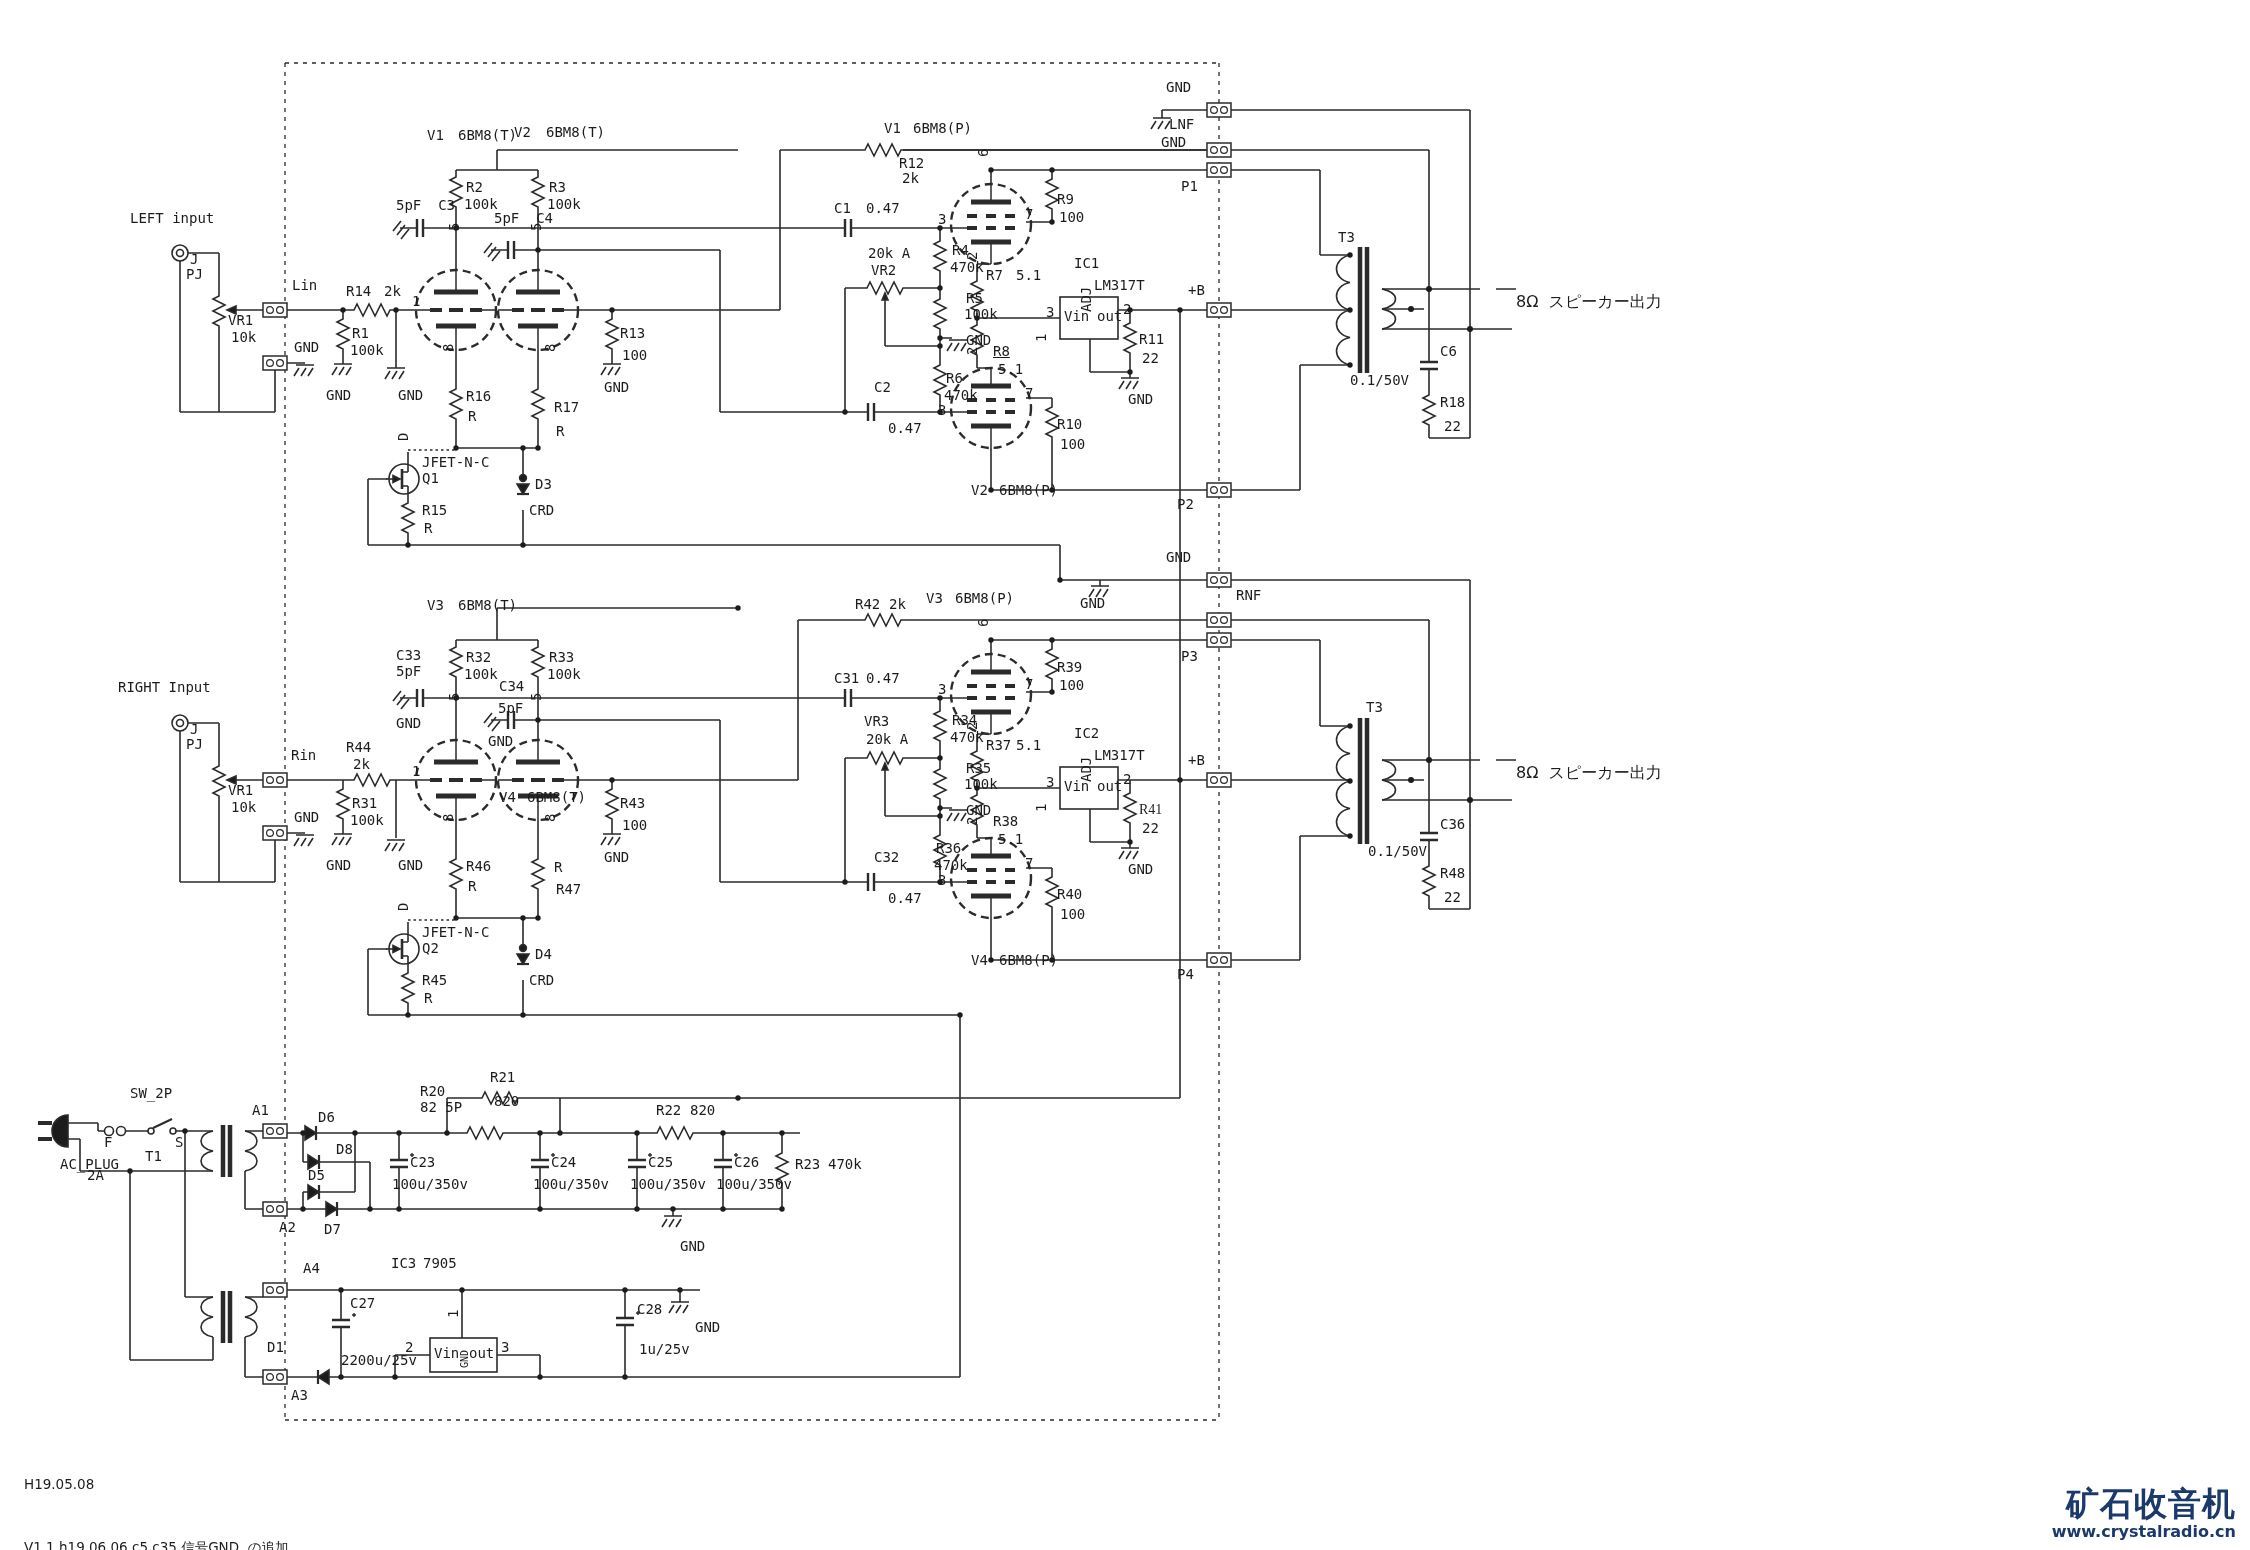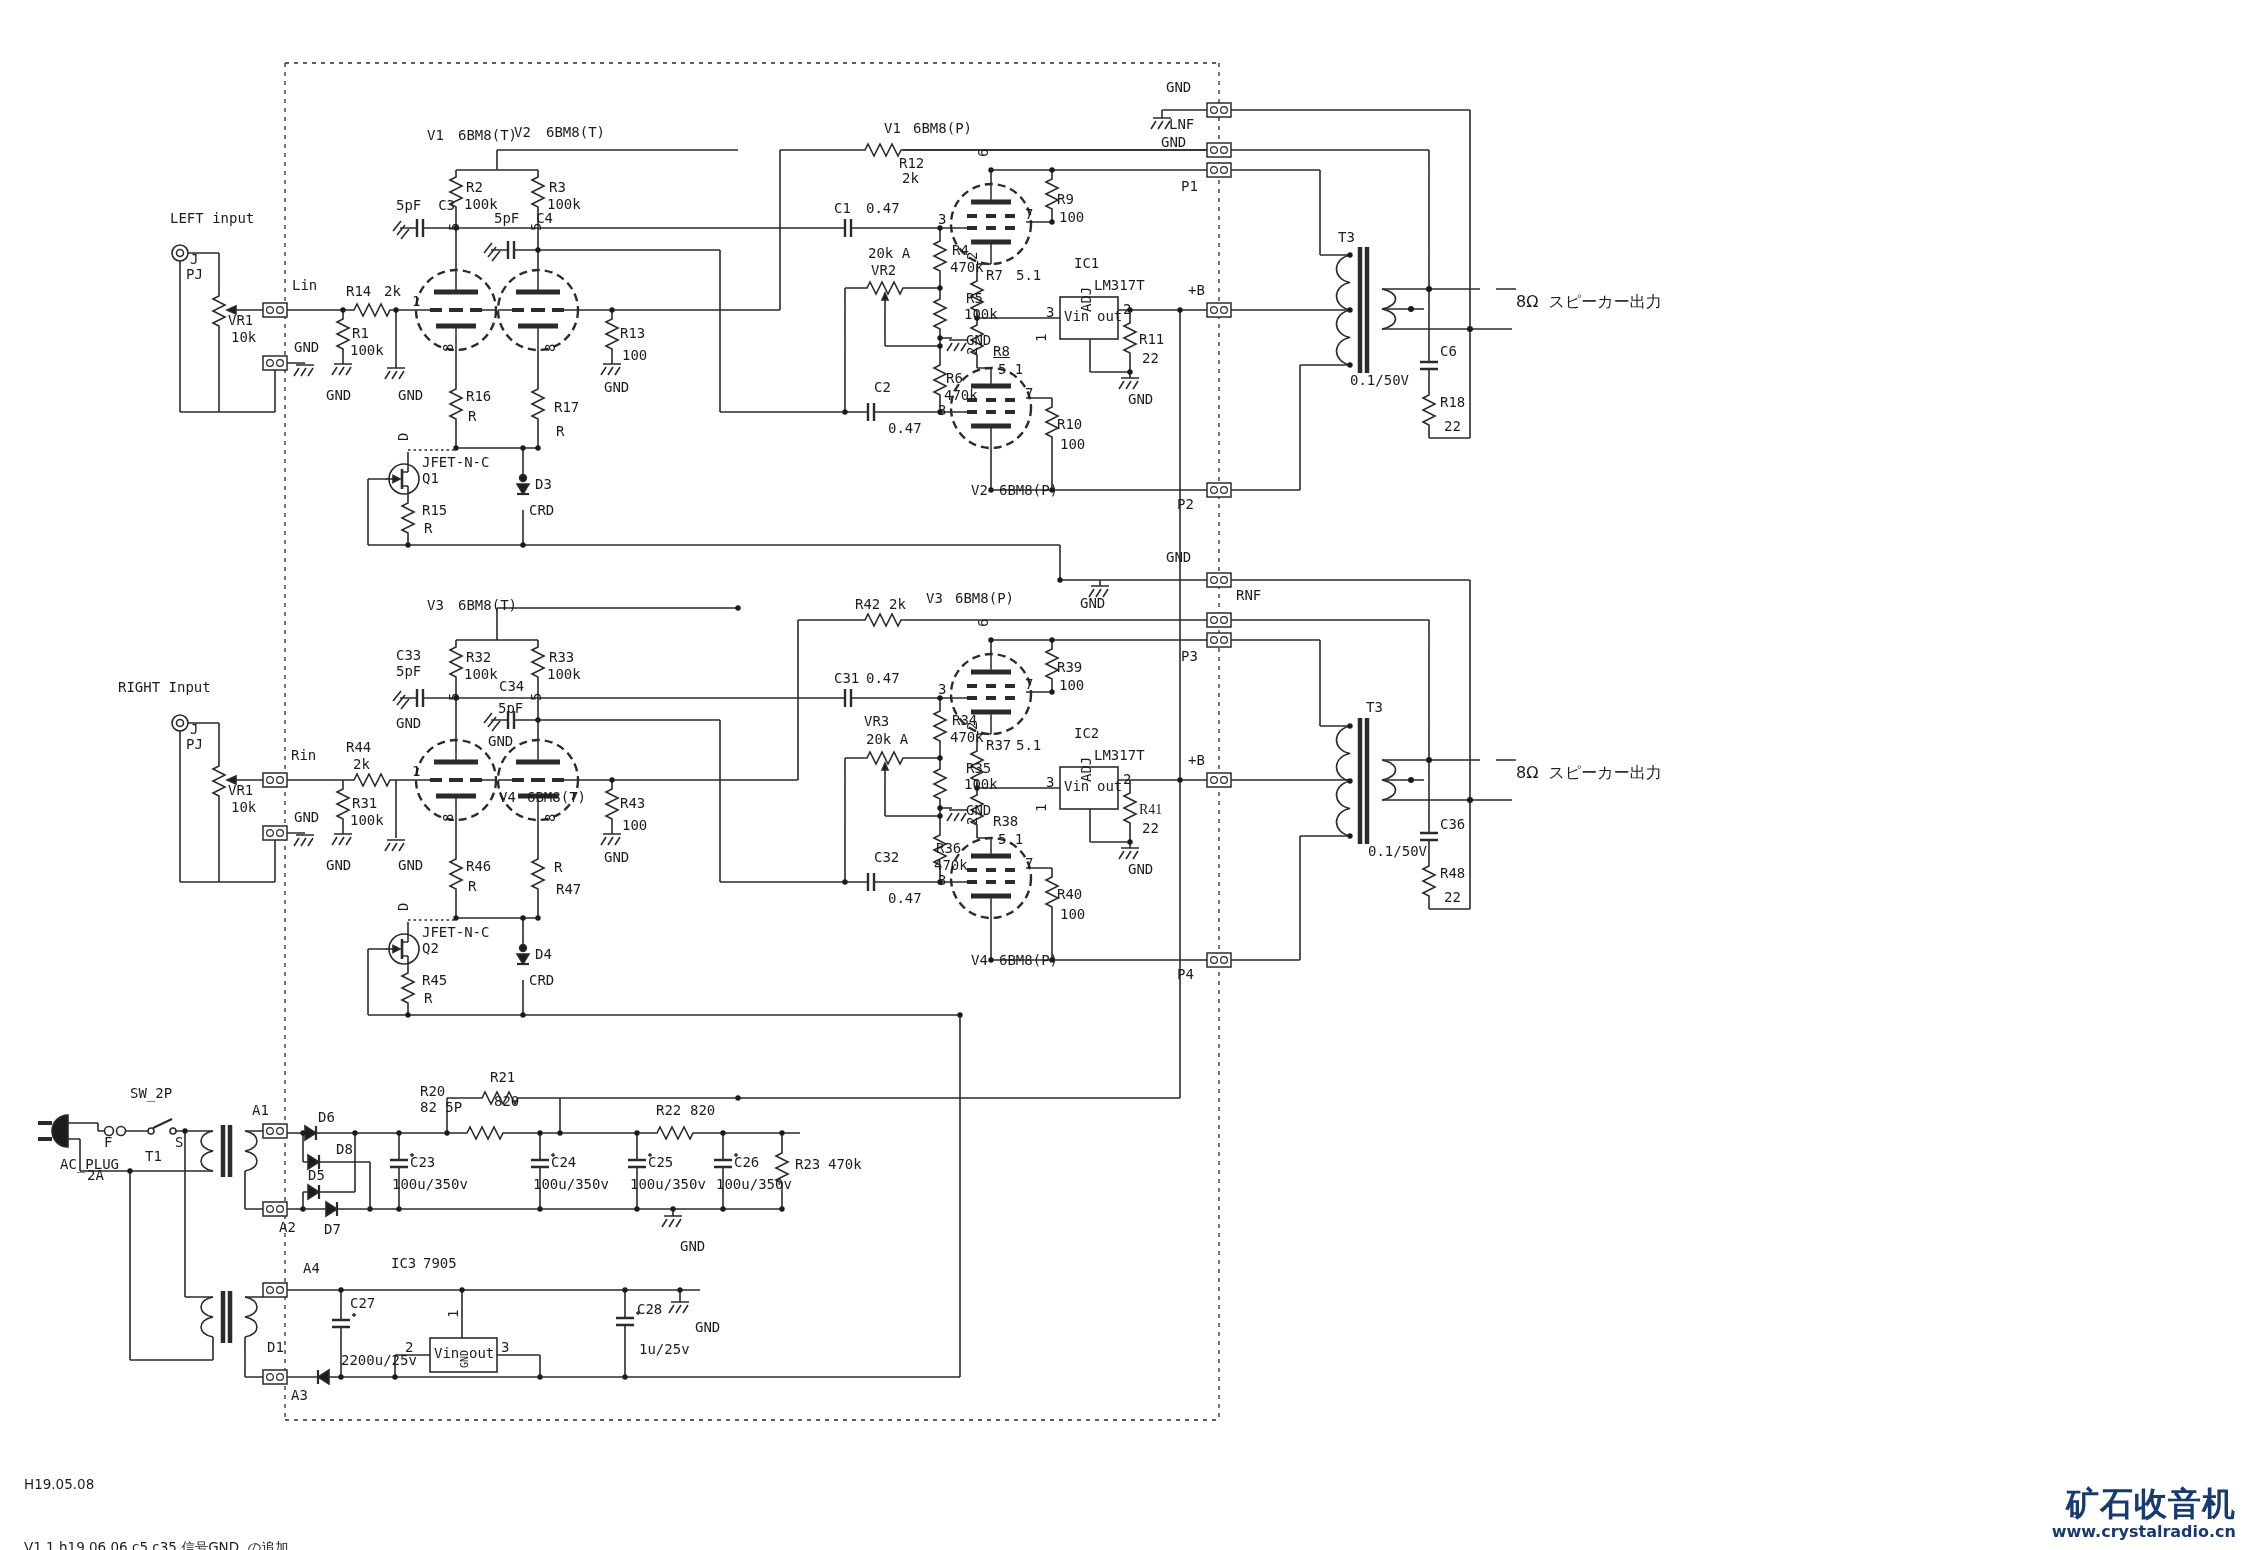--- a/index.html
+++ b/index.html
@@ -407,21 +407,21 @@
     <circle cx="625" cy="1290" r="2.7"></circle>
         <circle cx="680" cy="1290" r="2.7"></circle>
         <circle cx="341" cy="1377" r="2.7"></circle>
     <circle cx="395" cy="1377" r="2.7"></circle>
         <circle cx="540" cy="1377" r="2.7"></circle>
         <circle cx="625" cy="1377" r="2.7"></circle>
   </g>
 </svg>
 
 <div id="labels">
-      <span class="lbl" style="left: 130px; top: 211px; margin-left: 40px;">LEFT input</span>
+      <span class="lbl" style="left: 130px; top: 211px;">LEFT input</span>
       <span class="lbl" style="left: 190px; top: 252px;">J</span>
       <span class="lbl" style="left: 186px; top: 267px;">PJ</span>
       <span class="lbl" style="left: 292px; top: 278px;">Lin</span>
       <span class="lbl" style="left: 294px; top: 340px;">GND</span>
       <span class="lbl" style="left: 228px; top: 313px;">VR1</span>
       <span class="lbl" style="left: 231px; top: 330px;">10k</span>
       <span class="lbl" style="left: 346px; top: 284px;">R14</span>
       <span class="lbl" style="left: 384px; top: 284px;">2k</span>
       <span class="lbl" style="left: 352px; top: 326px;">R1</span>
       <span class="lbl" style="left: 350px; top: 343px;">100k</span>

